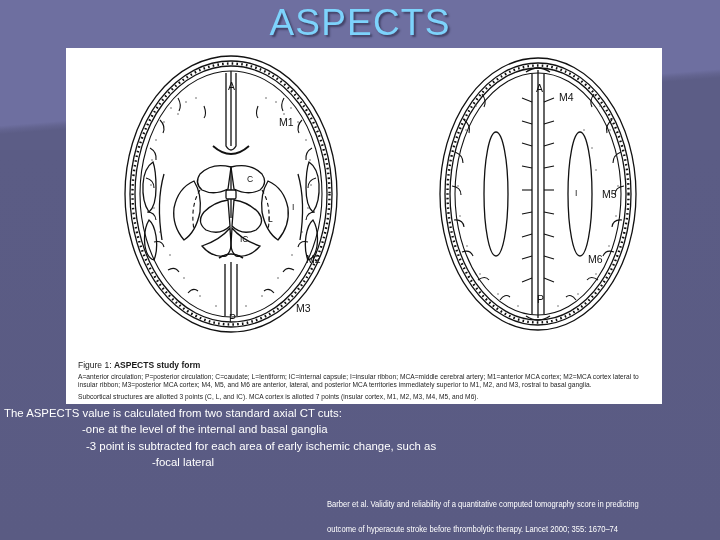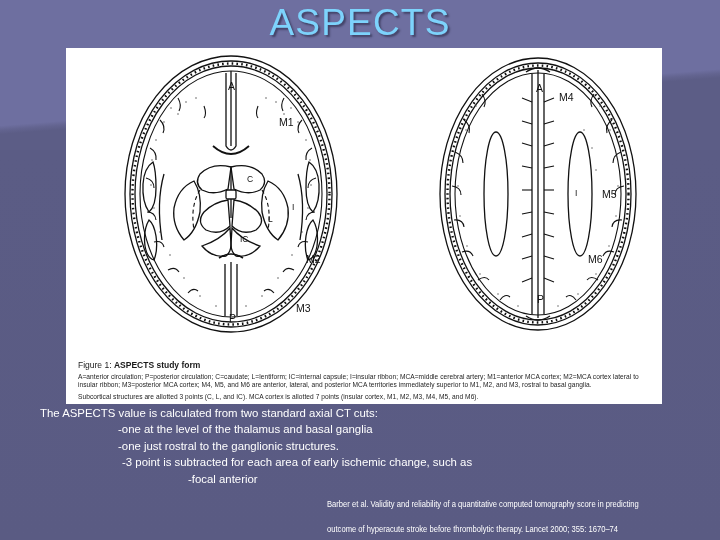--- a/index.html
+++ b/index.html
@@ -49,21 +49,21 @@
     font-size:6.6px; line-height:8.6px; color:#1d1d1d;
     letter-spacing:.05px;
   }
   #caption-para2 { margin-top:3.5px; }
 
   
   #body-text {
     position:absolute; left:4px; top:405px; width:712px;
     color:#ffffff; font-size:11.4px; line-height:16.4px;
   }
-  .bt-line { white-space:pre;margin-left:36px; }
+  .bt-line { white-space:pre; }
   .i1 { padding-left:78px; }
   .i2 { padding-left:82px; }
   .i3 { padding-left:148px; }
 
   
   #citation {
     position:absolute; left:327px; top:492px; width:390px;
     color:#ffffff; font-size:8.2px; line-height:25px;
     font-family:"Liberation Sans", sans-serif;
     transform:scaleX(.93); transform-origin:left top;
@@ -318,22 +318,21 @@
       <span class="fignum">Figure 1:</span>
       <span class="figbold">ASPECTS study form</span>
     </div>
     <div class="caption-para">A=anterior circulation; P=posterior circulation; C=caudate; L=lentiform; IC=internal capsule; I=insular ribbon; MCA=middle cerebral artery; M1=anterior MCA cortex; M2=MCA cortex lateral to insular ribbon; M3=posterior MCA cortex; M4, M5, and M6 are anterior, lateral, and posterior MCA territories immediately superior to M1, M2, and M3, rostral to basal ganglia.</div>
     <div class="caption-para" id="caption-para2">Subcortical structures are allotted 3 points (C, L, and IC). MCA cortex is allotted 7 points (insular cortex, M1, M2, M3, M4, M5, and M6).</div>
   </div>
 </div>
 
 <div id="body-text">
   <div class="bt-line">The ASPECTS value is calculated from two standard axial CT cuts:</div>
-  <div class="bt-line i1">-one at the level of the thalamus and basal ganglia</div>
-  <div class="bt-line i1">-one just rostral to the ganglionic structures.</div>
+  <div class="bt-line i1">-one at the level of the internal and basal ganglia</div>
   <div class="bt-line i2">-3 point is subtracted for each area of early ischemic change, such as</div>
-  <div class="bt-line i3">-focal anterior</div>
+  <div class="bt-line i3">-focal lateral</div>
 </div>
 
 <div id="citation">
   <div class="cit-line">Barber et al. Validity and reliability of a quantitative computed tomography score in predicting</div>
   <div class="cit-line">outcome of hyperacute stroke before thrombolytic therapy. Lancet 2000; 355: 1670–74</div>
 </div>
 
 </body></html>

